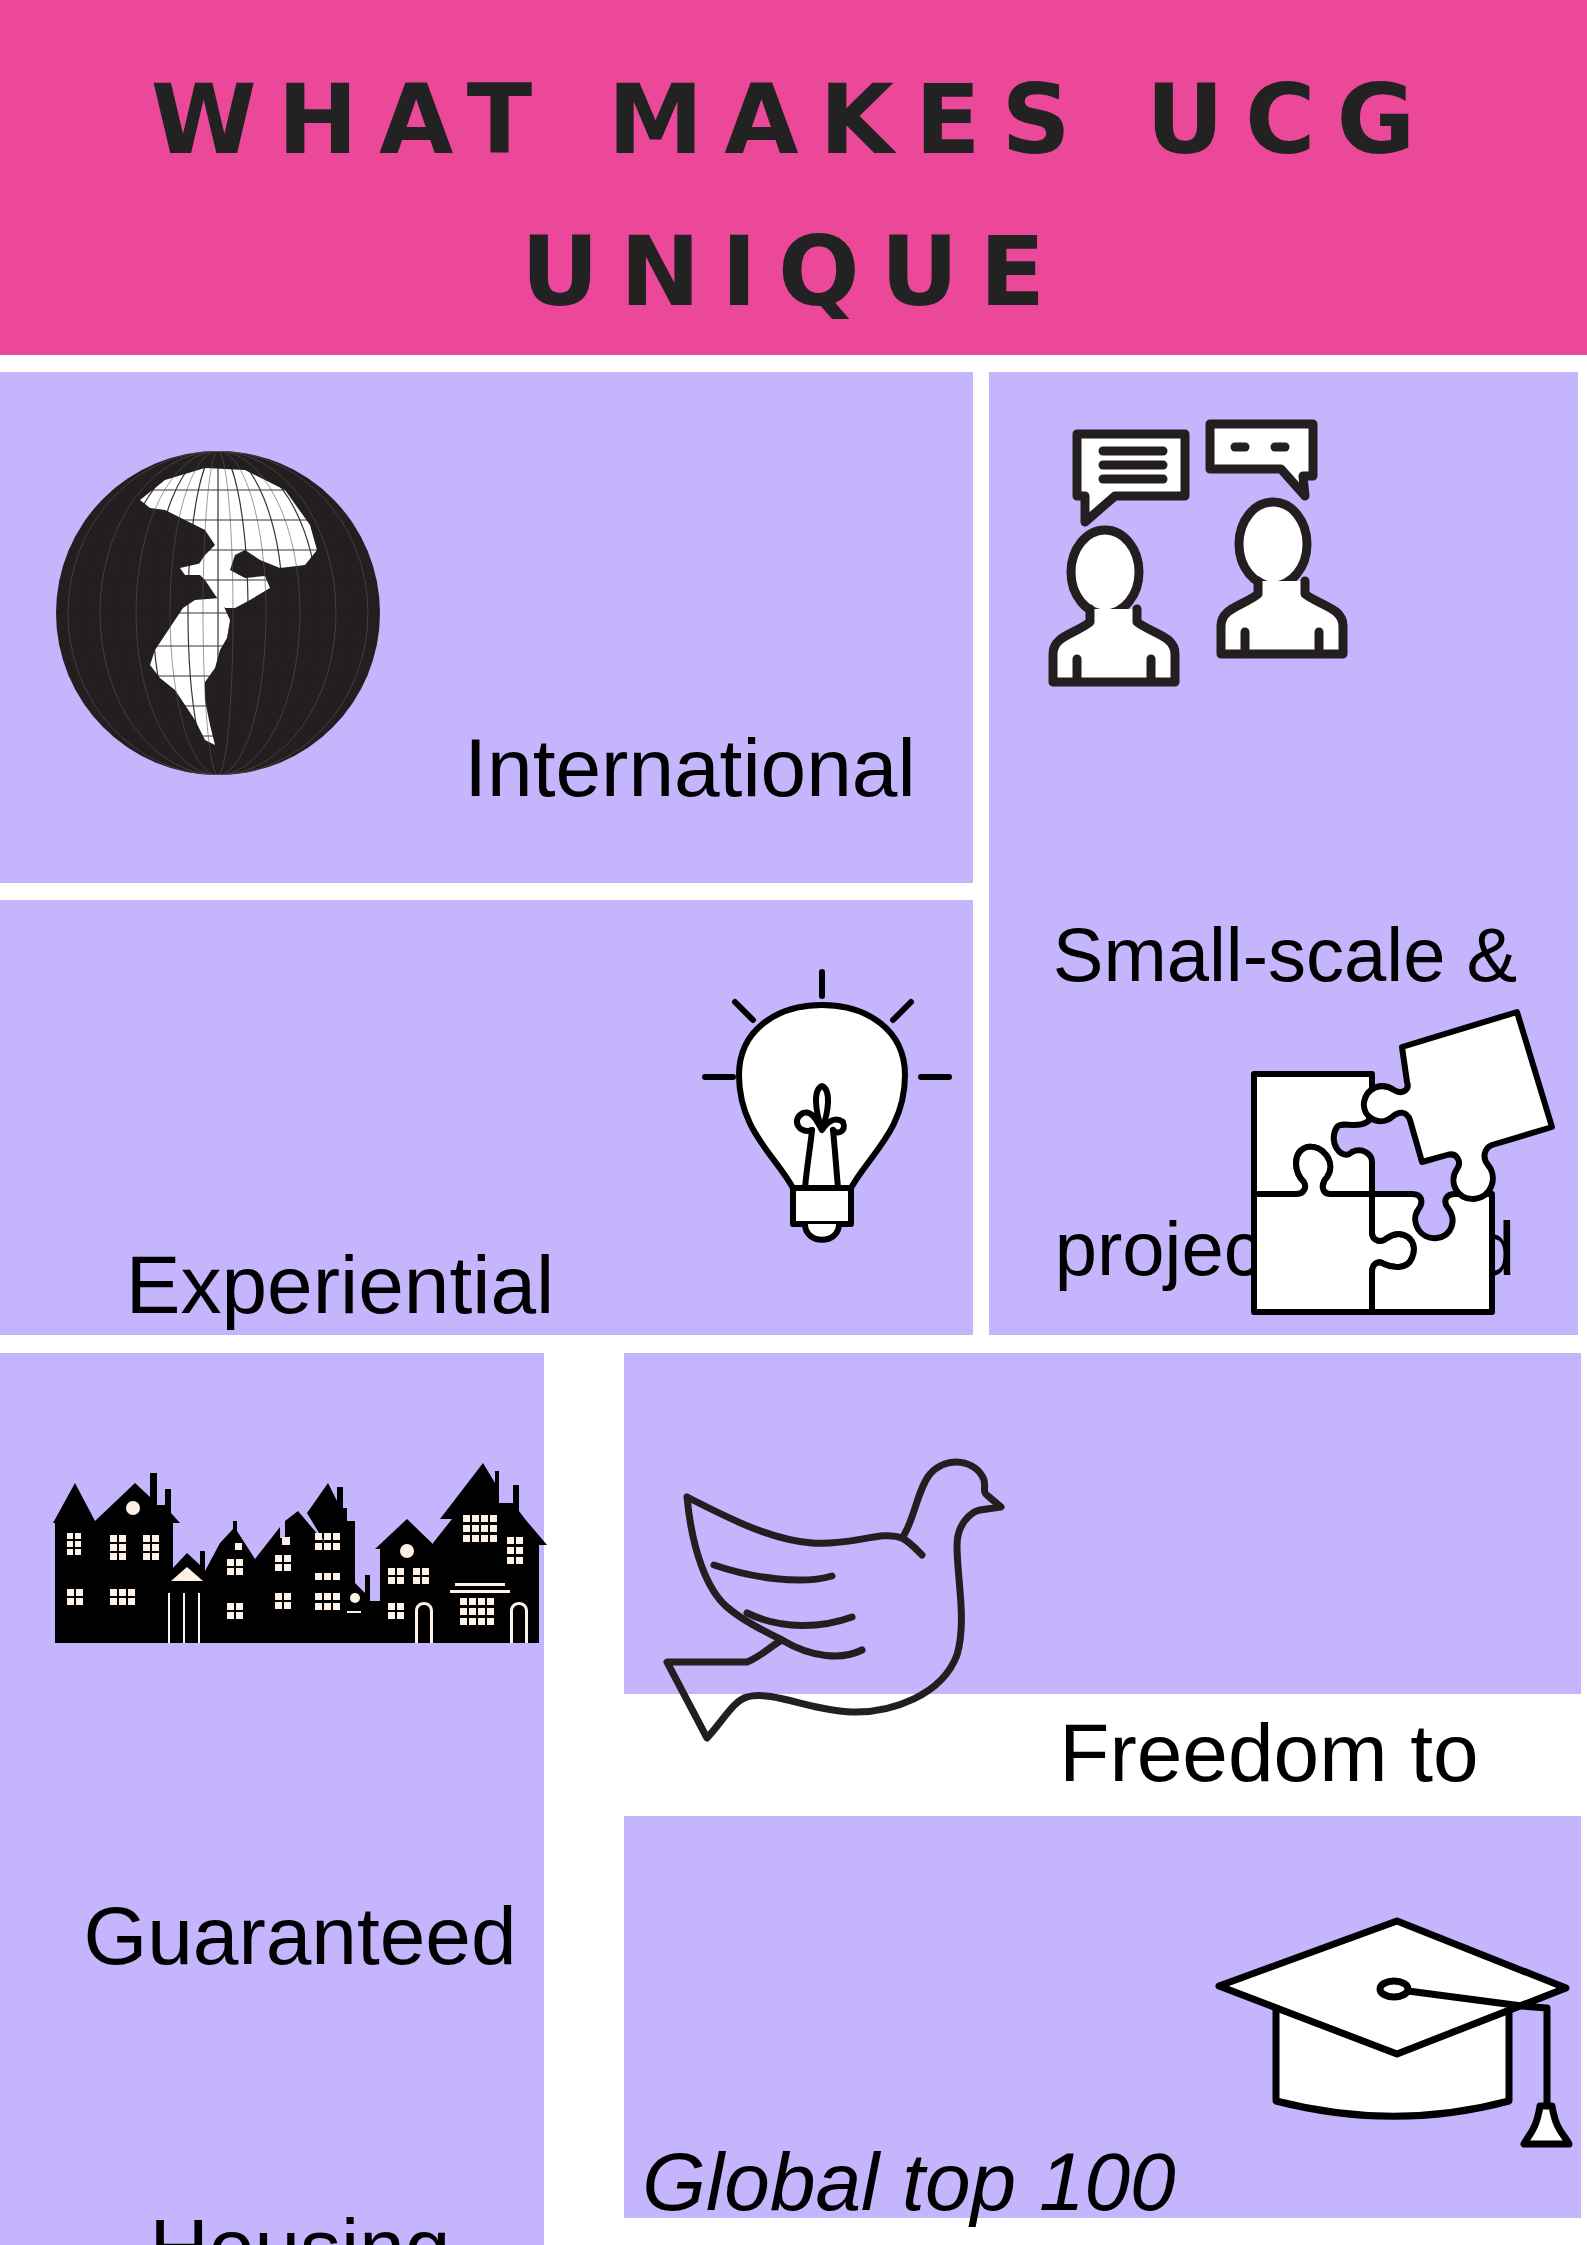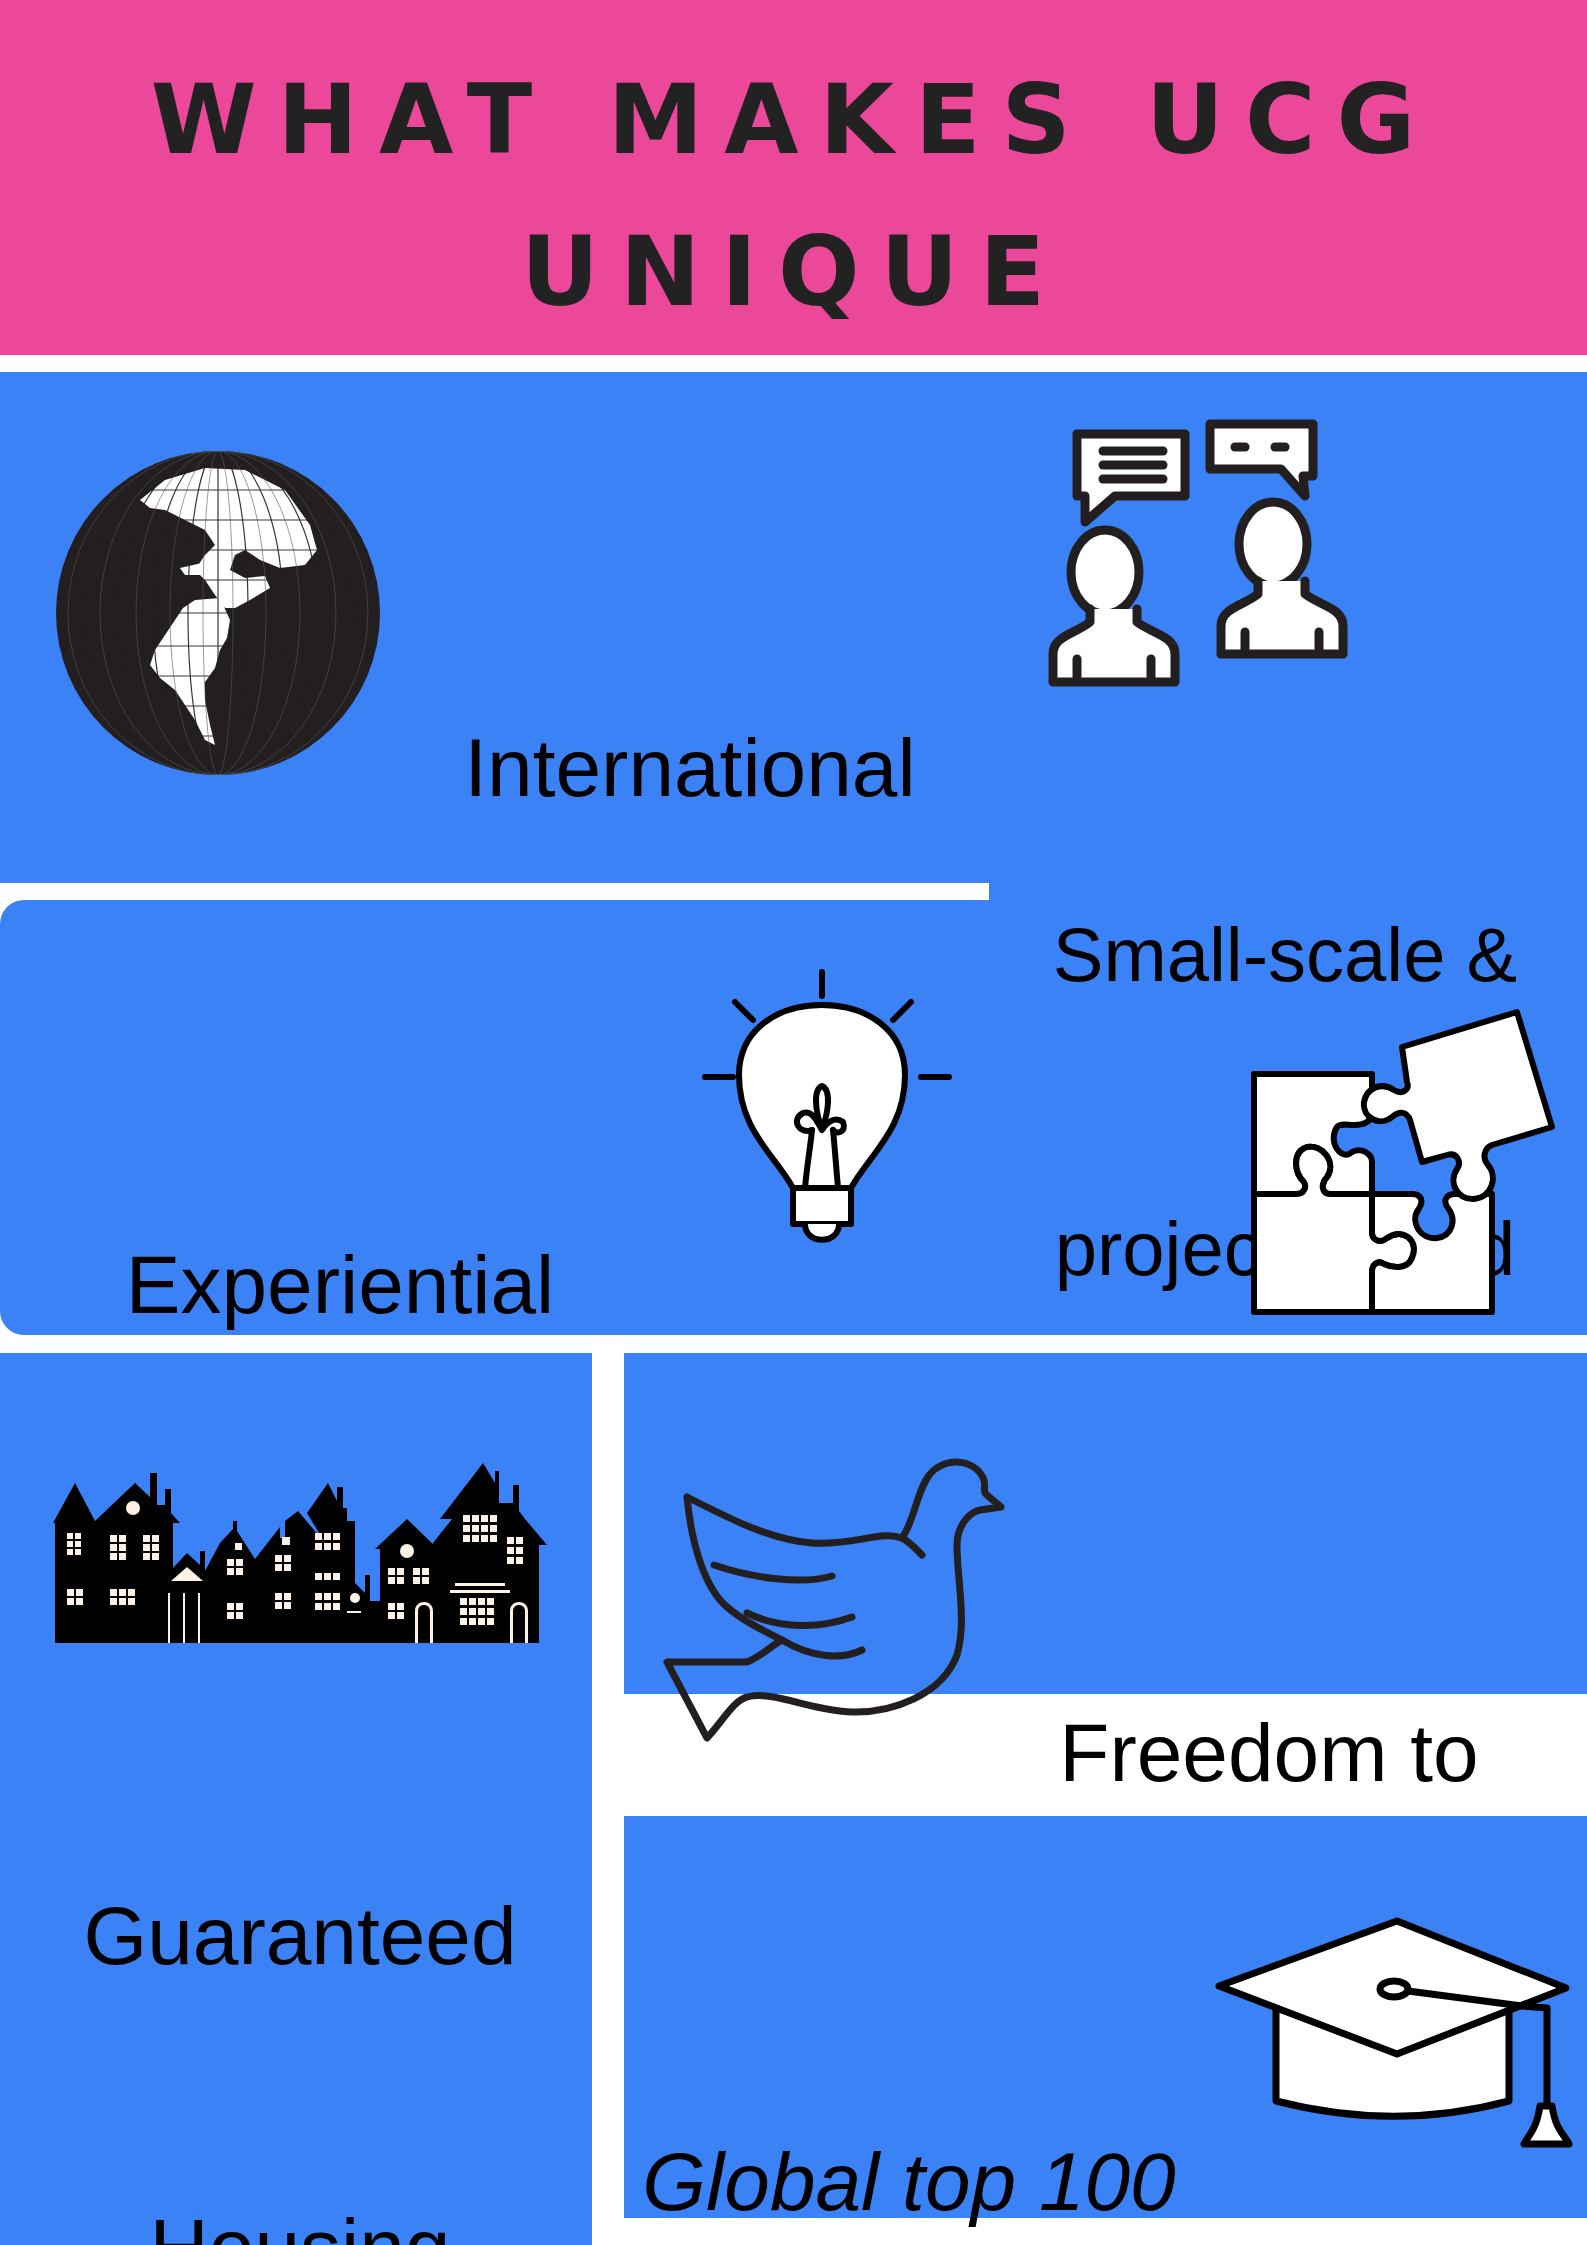--- a/index.html
+++ b/index.html
@@ -1,20 +1,20 @@
 <!DOCTYPE html>
 <html><head>
 <meta charset="utf-8">
 <style>
   html, body { margin: 0; padding: 0; }
   body {
     width: 1587px; height: 2245px; background: #ffffff; position: relative; overflow: hidden;
     font-family: "Liberation Sans", sans-serif; color: #000;
   }
-  .panel { position: absolute; background: #3b82f6; padding-left: 48px; }
+  .panel { position: absolute; background: #c4b5fd; }
   .title {
     position: absolute; left: 0; top: 0; width: 1587px; height: 355px;
     background: #ec4899;
   }
   .title-line {
     position: absolute; left: 0; width: 1587px; text-align: center;
     font-family: "DejaVu Sans", sans-serif; font-weight: bold;
     font-size: 96px; color: #222222; letter-spacing: 21px;
     line-height: 1; white-space: nowrap;
   }
@@ -118,21 +118,21 @@
 
       <path d="M2 192 L45 192 C52 192 55 185 52 180 C42 170 40 150 55 145 C70 142 85 160 75 175 C68 182 70 192 78 192 L120 192 L120 230 C120 238 128 242 135 236 C150 225 168 238 160 256 C155 268 140 266 132 262 C126 258 120 262 120 270 L120 310 L2 310 Z"></path>
 
       <path d="M120 192 L160 192 C170 192 172 200 166 208 C158 220 168 238 185 236 C200 234 205 218 196 206 C190 198 195 192 203 192 L240 192 L240 310 L120 310 L120 270 C120 262 126 258 132 262 C140 266 155 268 160 256 C168 238 150 225 135 236 C128 242 120 238 120 230 Z"></path>
 
       <path d="M150 45 L265 10 L300 125 L240 143 C232 146 230 156 236 163 C246 175 240 195 222 197 C205 198 196 180 205 167 C210 160 205 150 195 153 L170 160 L158 118 C155 110 148 108 140 115 C128 125 110 116 112 100 C115 85 130 80 142 88 C150 93 158 88 155 80 Z"></path>
     </svg>
   </div>
 </div>
 
-<div class="panel" style="left:0; top:900px; width:973px; height:435px;border-radius:24px;">
+<div class="panel" style="left:0; top:900px; width:973px; height:435px;">
   <div class="txt" style="left:80px; top:125px; width:520px; font-size:82px; line-height:104px;">
     <span class="ln">Experiential</span>
     <span class="ln">Education</span>
   </div>
   <div class="icon" style="left:695px; top:60px; width:260px; height:280px;">
     <svg width="260" height="280" viewBox="0 0 260 280" fill="none" stroke="#000" stroke-width="6" stroke-linecap="round" stroke-linejoin="round">
       <line x1="127" y1="12" x2="127" y2="36"></line>
       <line x1="40" y1="42" x2="58" y2="60"></line>
       <line x1="216" y1="42" x2="198" y2="60"></line>
       <line x1="10" y1="117" x2="38" y2="117"></line>

